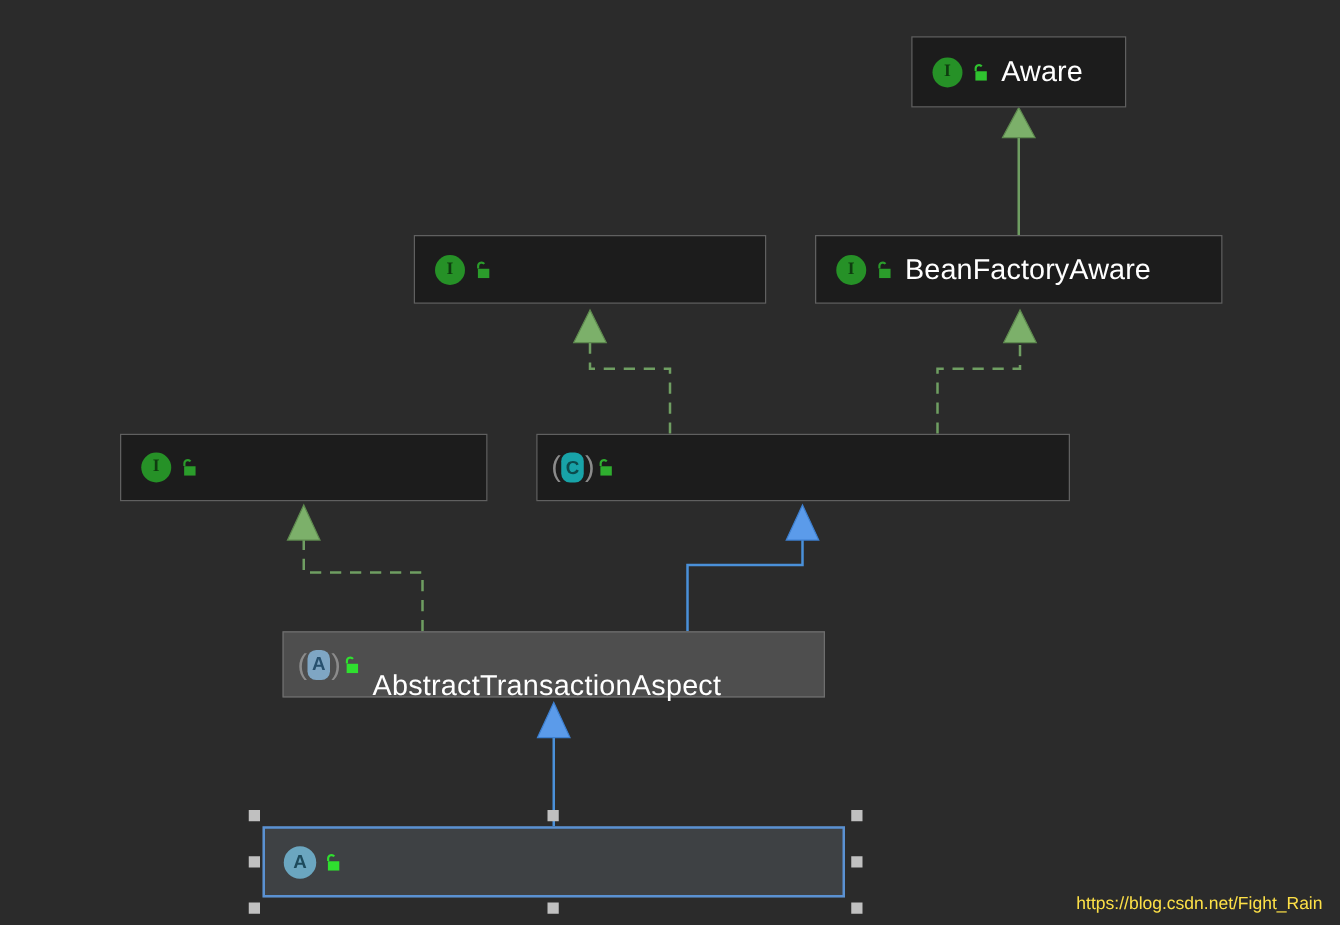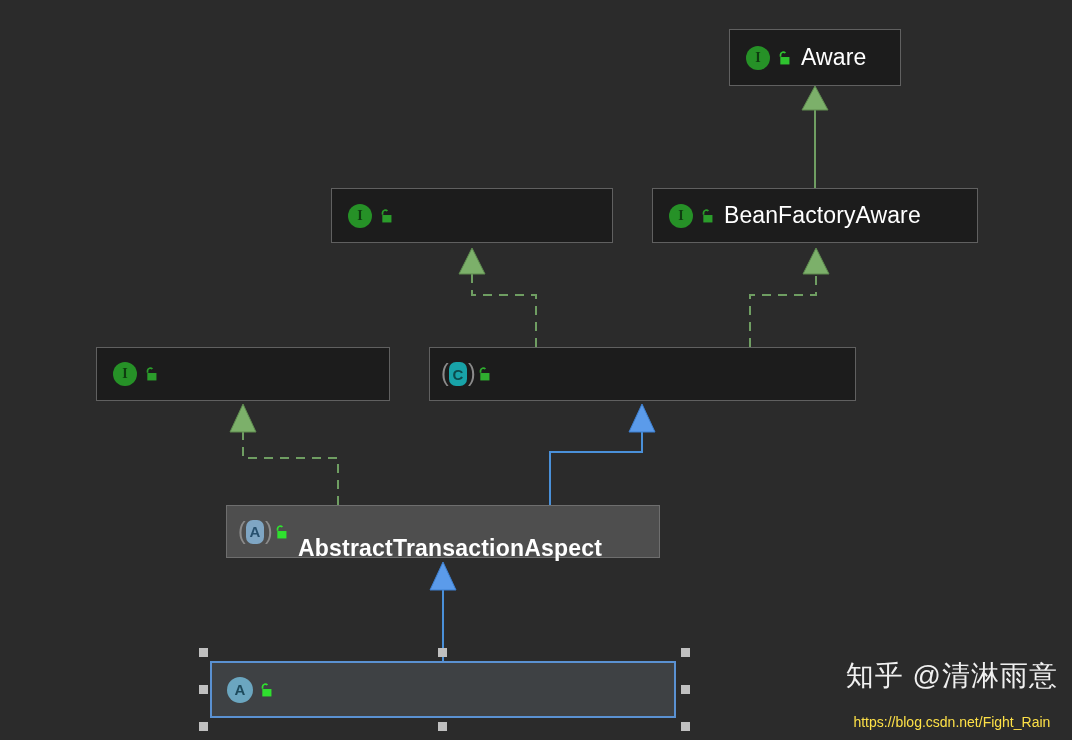--- a/index.html
+++ b/index.html
@@ -55,21 +55,21 @@
     border: 2px solid #5a91d2;
   }
 
   .node-label {
     font-size: 23px;
     color: #ffffff;
     letter-spacing: 0.1px;
   }
   .node.highlight .node-label {
     color: #ffffff;
-    font-weight: bold;
+    font-weight: normal;
     letter-spacing: 0.2px;
     margin-top: 34px;
   }
   .node.selected .node-label {
     color: #ffffff;
     font-weight: bold;
     letter-spacing: 0.2px;
   }
 
   
@@ -336,17 +336,16 @@
   <div class="handle" style="left:199px; top:648px;"></div>
   <div class="handle" style="left:438px; top:648px;"></div>
   <div class="handle" style="left:681px; top:648px;"></div>
   <div class="handle" style="left:199px; top:685px;"></div>
   <div class="handle" style="left:681px; top:685px;"></div>
   <div class="handle" style="left:199px; top:722px;"></div>
   <div class="handle" style="left:438px; top:722px;"></div>
   <div class="handle" style="left:681px; top:722px;"></div>
 
   <div id="watermark">
-    <div class="zhihu-line">知乎 @清淋雨意</div>
     <div class="url-line">https://blog.csdn.net/Fight_Rain</div>
   </div>
 
 </div>
 
 </body></html>

